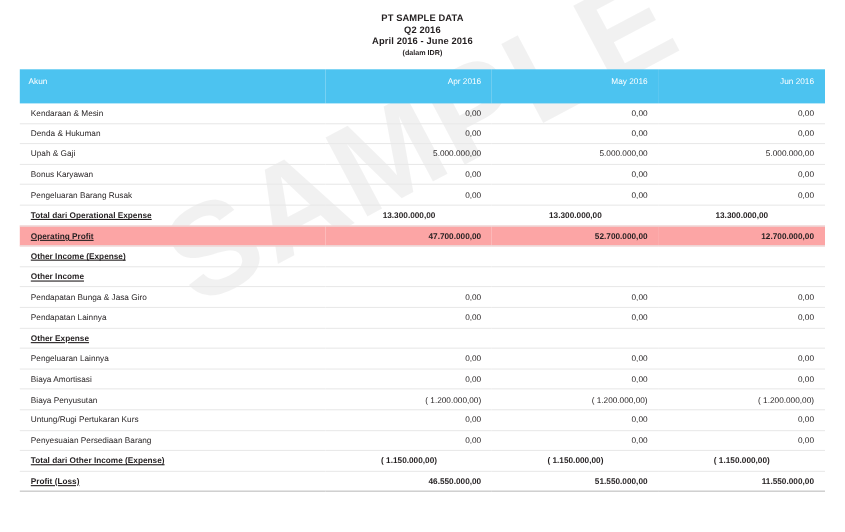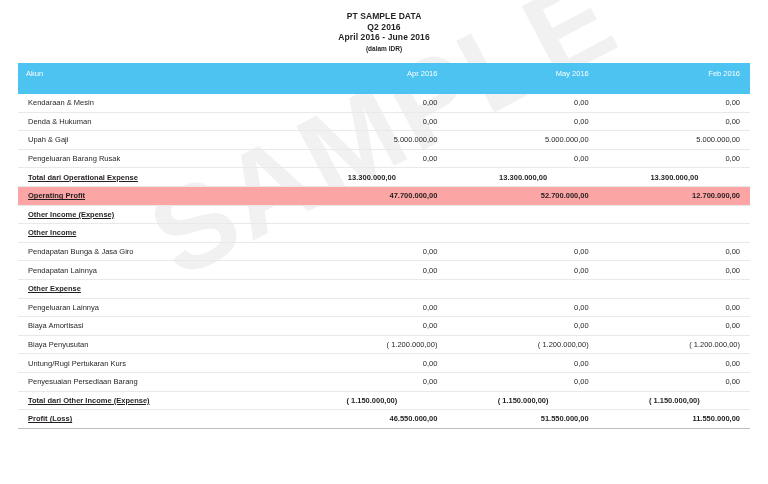--- a/index.html
+++ b/index.html
@@ -139,41 +139,47 @@
       <col class="c-akun">
       <col class="c-num">
       <col class="c-num">
       <col class="c-num">
     </colgroup>
     <thead>
       <tr>
         <th class="col-akun">Akun</th>
         <th>Apr 2016</th>
         <th>May 2016</th>
-        <th>Feb 2016</th>
+        <th>Jun 2016</th>
       </tr>
     </thead>
     <tbody id="report-body">
         <tr>
           <td class="label lvl2">Kendaraan &amp; Mesin</td>
           <td>0,00</td>
           <td>0,00</td>
           <td>0,00</td>
         </tr>
         <tr>
           <td class="label lvl2">Denda &amp; Hukuman</td>
           <td>0,00</td>
           <td>0,00</td>
           <td>0,00</td>
         </tr>
         <tr>
           <td class="label lvl2">Upah &amp; Gaji</td>
           <td>5.000.000,00</td>
           <td>5.000.000,00</td>
           <td>5.000.000,00</td>
+        </tr>
+        <tr>
+          <td class="label lvl2">Bonus Karyawan</td>
+          <td>0,00</td>
+          <td>0,00</td>
+          <td>0,00</td>
         </tr>
         <tr>
           <td class="label lvl2">Pengeluaran Barang Rusak</td>
           <td>0,00</td>
           <td>0,00</td>
           <td>0,00</td>
         </tr>
         <tr class="total">
           <td class="label lvl1">Total dari Operational Expense</td>
           <td>13.300.000,00</td>

